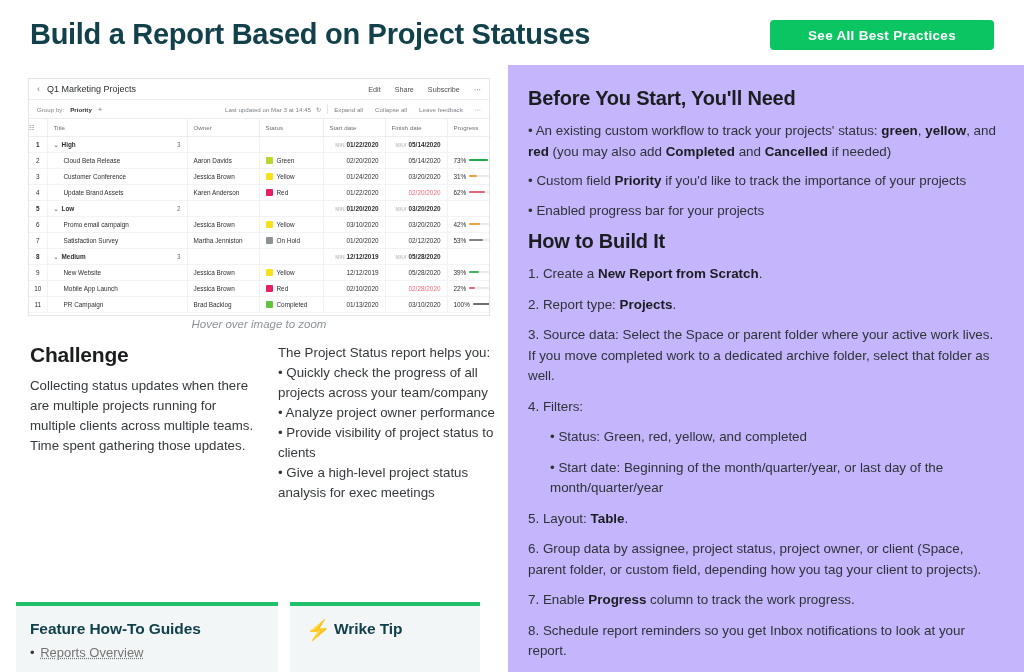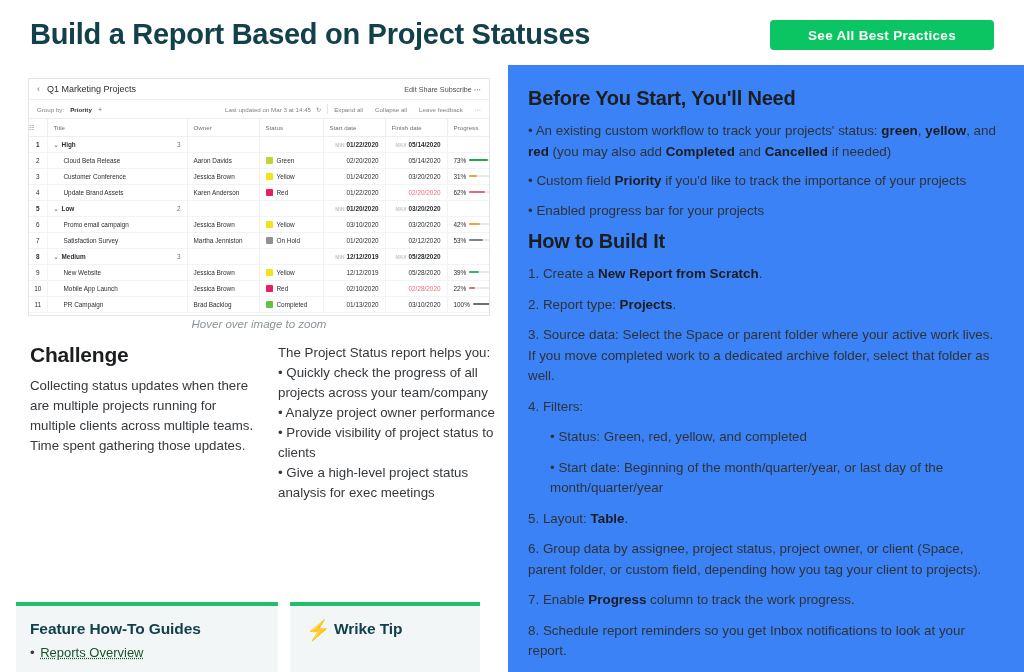--- a/index.html
+++ b/index.html
@@ -45,21 +45,21 @@
     border: 1px solid #e3e6e8; background: #ffffff;
     overflow: hidden;
     font-size: 6.2px; color: #3f4347;
   }
   .shot-topbar {
     height: 21px; border-bottom: 1px solid #eceef0;
     display: flex; align-items: center; padding: 0 8px;
   }
   .shot-back { font-size: 9px; color: #6b7075; margin-right: 7px; }
   .shot-title { font-size: 9px; color: #2b2f33; font-weight: 400; }
-  .shot-topbar-right { margin-left: auto; display: flex; align-items: center; gap: 2px; font-size: 7.2px; color: #4b4f53; }
+  .shot-topbar-right { margin-left: auto; display: flex; align-items: center; gap: 14px; font-size: 7.2px; color: #4b4f53; }
   .shot-toolbar {
     height: 19px; border-bottom: 1px solid #eceef0;
     display: flex; align-items: center; padding: 0 8px; gap: 6px;
     font-size: 6.2px; color: #7d8287;
   }
   .shot-toolbar b { color: #2b2f33; font-weight: 700; }
   .shot-toolbar .mid { margin-left: auto; display: flex; align-items: center; gap: 5px; }
   .shot-toolbar .grp { display: flex; align-items: center; gap: 12px; }
   .vsep { width: 1px; height: 10px; background: #e3e6e8; }
   .plus { color: #7d8287; font-size: 8px; }
@@ -118,30 +118,30 @@
   .card-2 { left: 290px; width: 190px; }
   .card-h {
     font-size: 15.5px; font-weight: 700; color: #12414c; letter-spacing: -0.1px;
     margin: 14px 0 7px 14px;
   }
   .card-h.with-icon { margin-left: 44px; }
   .bolt {
     position: absolute; left: 16px; top: 14px; font-size: 20px; color: #ffc20e; line-height: 1;
   }
   .card-link {
-    font-size: 13px; color: #14532d; margin-left: 14px;
+    font-size: 13px; color: #737373; margin-left: 14px;
     text-decoration: underline; text-decoration-style: dotted;
   }
   .card-bullet { font-size: 13px; color: #35393d; margin-left: 14px; }
   .card-body { font-size: 13px; color: #35393d; margin-left: 14px; line-height: 19px; }
 
   
   .right-col {
     position: absolute; left: 508px; top: 65px; width: 516px; height: 607px;
-    background: #3b82f6; padding: 22px 28px 0 20px;
+    background: #c4b5fd; padding: 22px 28px 0 20px;
   }
   .r-h {
     font-size: 20px; font-weight: 700; color: #1b1d1f; letter-spacing: -0.2px;
     margin: 0 0 11px 0;
   }
   .r-h2 { margin-top: 0px; }
   .r-p {
     font-size: 13.4px; line-height: 20.5px; color: #2f3337; margin-bottom: 10px;
   }
   .r-p.tight { margin-bottom: 9px; }

